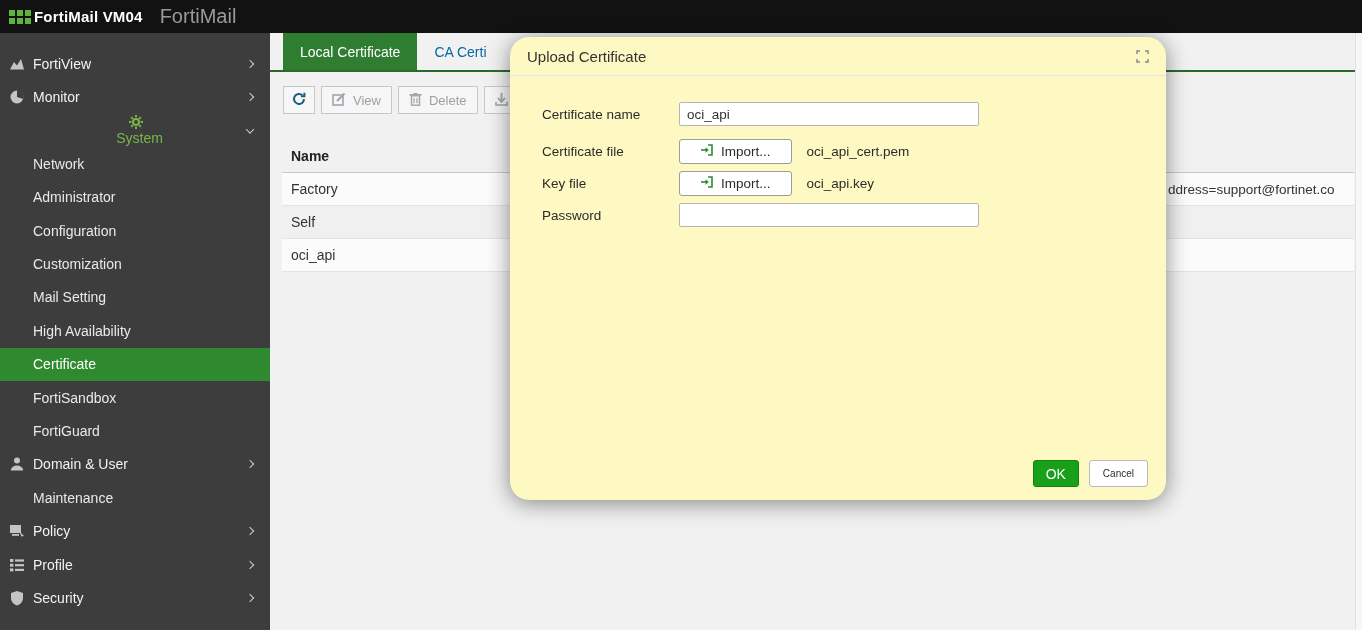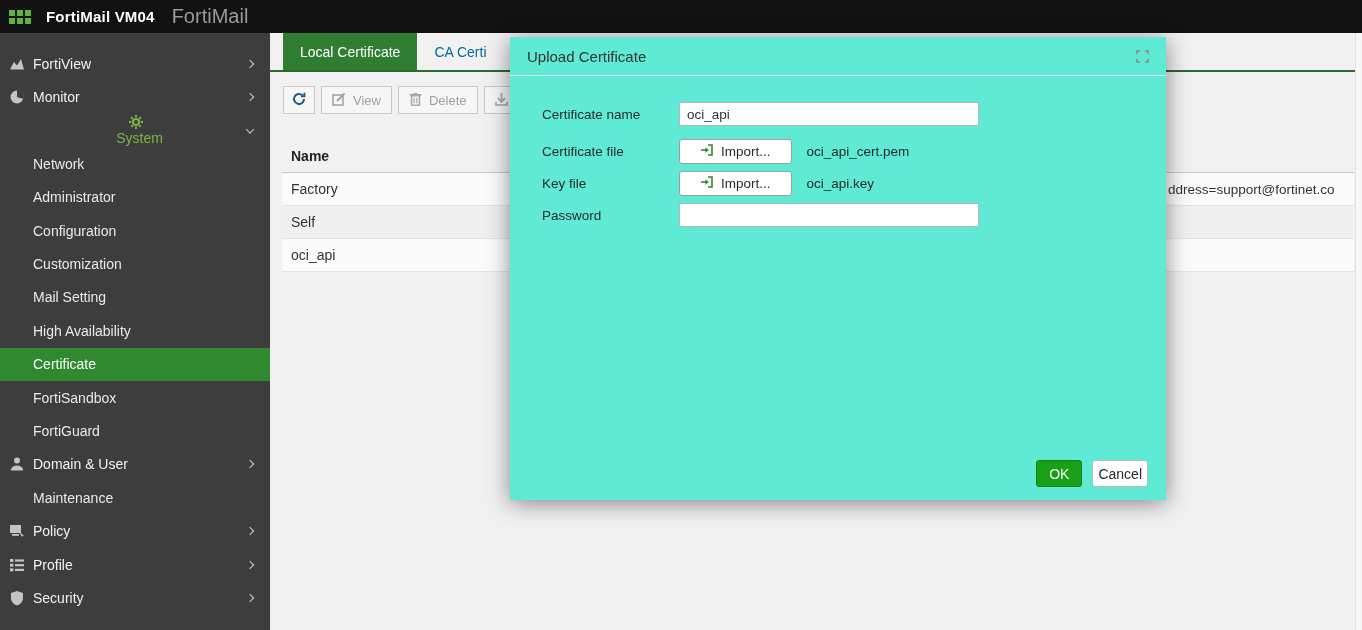--- a/index.html
+++ b/index.html
@@ -2,21 +2,21 @@
 <html><head>
 <meta charset="utf-8">
 <style>
   * { box-sizing: border-box; margin: 0; padding: 0; }
   body { font-family: "Liberation Sans", sans-serif; background:#888; }
   .screen { position:relative; width:1362px; height:630px; background:#f1f1f1; overflow:hidden; }
 
   
   .topbar { position:absolute; top:0; left:0; width:100%; height:33px; background:#121212; display:flex; align-items:center; z-index:30; }
   .logo { margin-left:9px; display:flex; align-items:center; }
-  .topbar-title { color:#ffffff; font-weight:bold; font-size:15px; margin-left:15px; letter-spacing:.2px; }
+  .topbar-title { color:#ffffff; font-weight:bold; font-size:15px; margin-left:3px; letter-spacing:.2px; }
   .topbar-sub { color:#9a9a9a; font-size:20px; margin-left:17px; }
 
   
   .sidebar { position:absolute; top:33px; left:0; width:270px; height:597px; background:#3d3d3d; padding-top:14px; overflow:hidden; z-index:5; }
   .side-item { position:relative; height:33.4px; display:flex; align-items:center; padding-left:9px; color:#f2f2f2; font-size:14px; cursor:pointer; }
   .side-item .ic { width:24px; display:flex; align-items:center; justify-content:flex-start; color:#c4c4c4; flex:none; }
   .side-item.sub { padding-left:33px; color:#e9e9e9; }
   .side-item.selected { background:#2f8a2f; color:#ffffff; }
   .side-item.system { color:#7ab648;flex-direction:column; }
   .side-item.system .ic { color:#7ab648; }
@@ -37,32 +37,32 @@
   .table { position:absolute; top:107px; left:12px; right:8px; }
   .t-head { height:33px; line-height:33px; padding-left:9px; font-size:14px; font-weight:bold; color:#222; border-bottom:1px solid #c9c9c9; }
   .t-row { position:relative; height:33px; line-height:33px; padding-left:9px; font-size:14px; color:#333; border-bottom:1px solid #e3e3e3; cursor:pointer; }
   .t-row.odd { background:#fbfbfb; }
   .t-row.even { background:#f0f0f0; }
   .t-subject { position:absolute; left:886px; top:0; height:33px; line-height:33px; font-size:13.5px; color:#333; white-space:nowrap; overflow:hidden; }
 
   .scrollbar { position:absolute; top:0; right:0; width:7px; bottom:0; background:#f7f7f7; border-left:1px solid #e2e2e2; }
 
   
-  .modal { position:absolute; top:37px; left:510px; width:656px; height:463px; background:#5eead4; box-shadow:0 3px 22px rgba(0,0,0,.45); z-index:40; }
+  .modal { position:absolute; top:37px; left:510px; width:656px; height:463px; background:#fef9c3; box-shadow:0 3px 22px rgba(0,0,0,.45); z-index:40;border-radius:19px; }
   .m-head { height:39px; display:flex; align-items:center; padding:0 17px; border-bottom:1px solid #e4e4e4; }
   .m-title { font-size:15px; color:#333; flex:1; }
   .m-expand { cursor:pointer; display:flex; align-items:center; }
   .m-row { position:absolute; left:32px; display:flex; align-items:center; height:26px; }
   .m-label { width:137px; font-size:13.5px; color:#2b2b2b; flex:none; }
   .m-input { width:300px; height:24px; border:1px solid #b5b5b5; border-radius:2px; padding:0 7px; font-size:13.5px; color:#333; font-family:"Liberation Sans", sans-serif; background:#fff; }
   .imp-btn { height:25px; display:flex; align-items:center; gap:7px; padding:0 20px; background:#ffffff; border:1px solid #9d9d9d; border-radius:3px; font-size:13.5px; color:#2b2b2b; cursor:pointer; }
   .m-file { margin-left:15px; font-size:13.5px; color:#2b2b2b; }
   .m-footer { position:absolute; right:18px; bottom:13px; display:flex; gap:10px; }
   .btn-ok { height:27px; padding:0 12px; background:#18a018; border:1px solid #128312; border-radius:3px; color:#ffffff; font-size:14px; display:flex; align-items:center; cursor:pointer; }
-  .btn-cancel { height:27px; padding:0 5px; background:#ffffff; border:1px solid #b9b9b9; border-radius:3px; color:#2b2b2b; font-size:14px; display:flex; align-items:center; cursor:pointer; }
+  .btn-cancel { height:27px; padding:0 13px; background:#ffffff; border:1px solid #b9b9b9; border-radius:3px; color:#2b2b2b; font-size:10px; display:flex; align-items:center; cursor:pointer; }
 </style>
 </head>
 <body>
 
 <div class="screen">
 
   <div class="topbar">
     <span class="logo">
       <svg width="22" height="16" viewBox="0 0 22 16">
           <g fill="#5fb33f">

